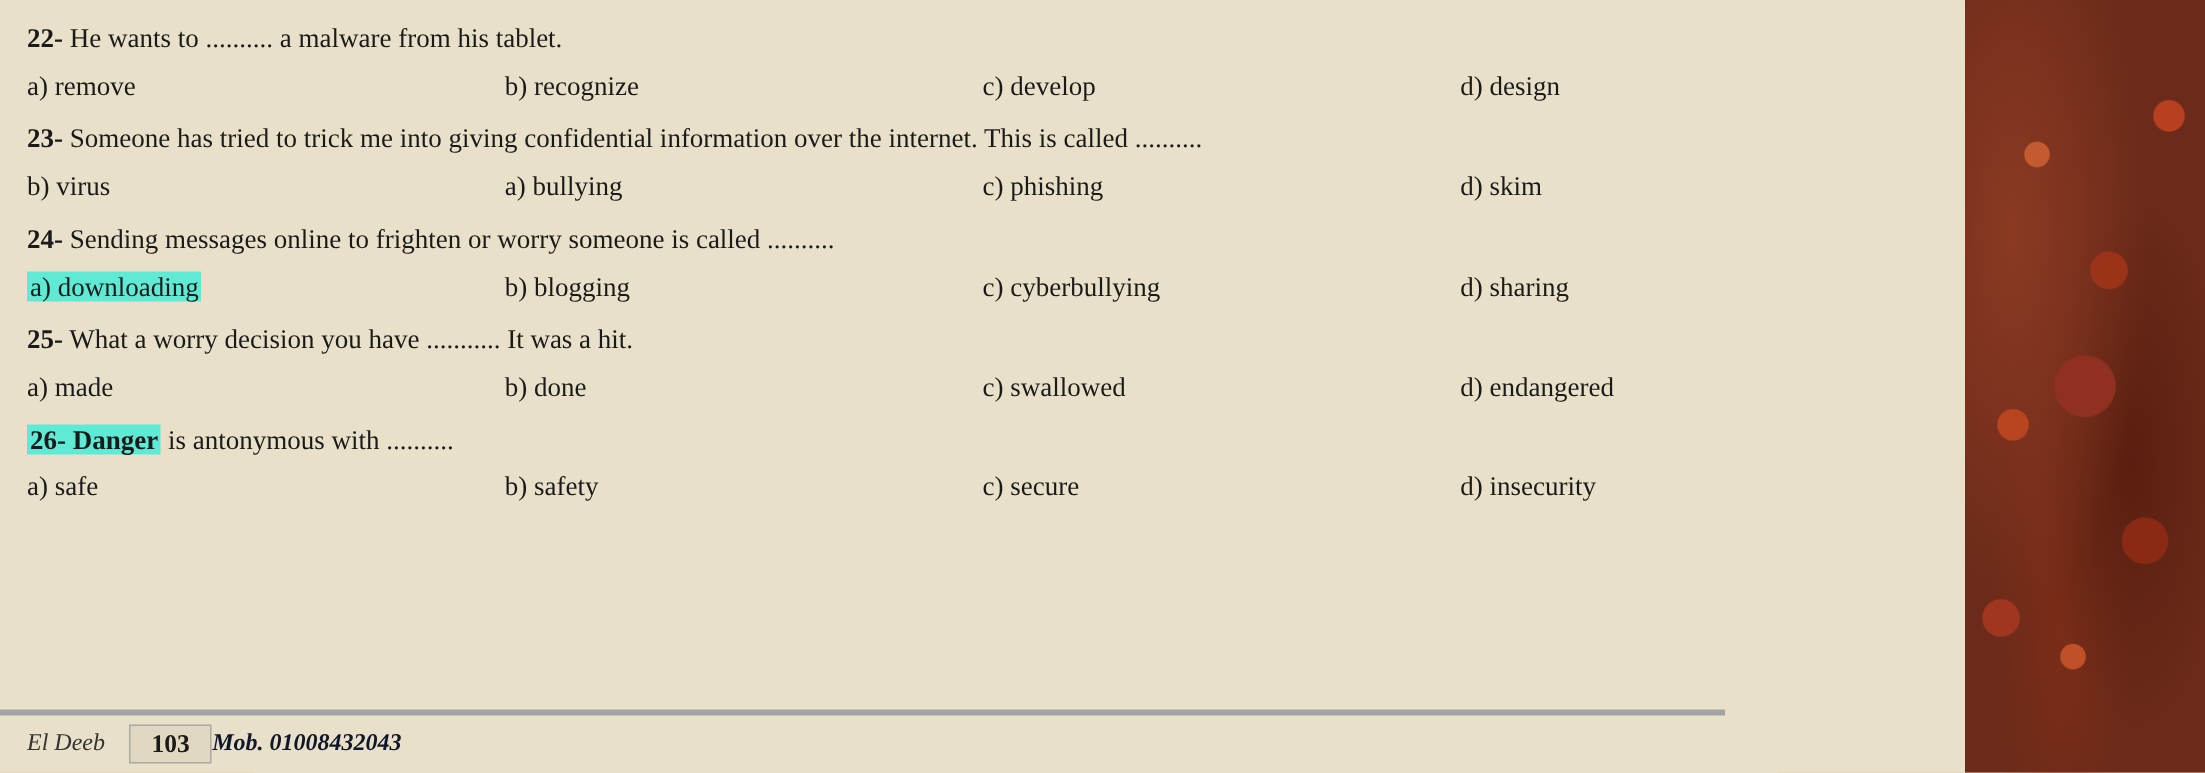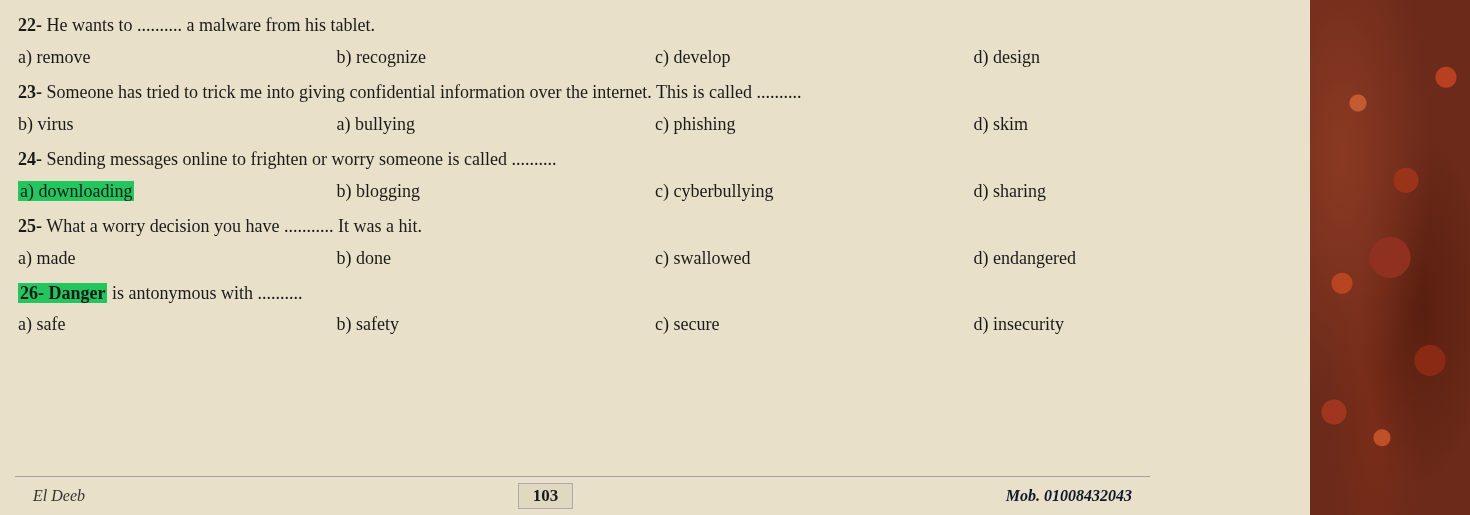--- a/index.html
+++ b/index.html
@@ -89,49 +89,49 @@
     .option {
       flex: 1;
       padding-right: 10px;
     }
 
     .option-a {
       min-width: 220px;
     }
 
     .highlight-yellow {
-      background-color: #22c55e;
+      background-color: #5eead4;
       padding: 0 2px;
     }
 
     .bottom-bar {
       position: absolute;
       bottom: 0;
-      left: 15px;
+      left: 0;
       right: 160px;
       display: flex;
-      justify-content: space-between;
       align-items: center;
       padding: 6px 18px;
-      border-top: 1px solid #a3a3a3;
+      border-top: 4px solid #a3a3a3;
     }
 
     .bottom-left {
       font-size: 16px;
       color: #333;
       font-style: italic;
     }
 
     .page-number {
       font-size: 17px;
       color: #1a1a1a;
       font-weight: bold;
       background-color: #e0d8c0;
       padding: 2px 14px;
       border: 1px solid #aaa;
+      margin-left: 16px;
     }
 
     .bottom-right {
       font-size: 16px;
       color: #0f172a;
       font-weight: bold;
       font-style: italic;
     }
   </style>
 </head>

